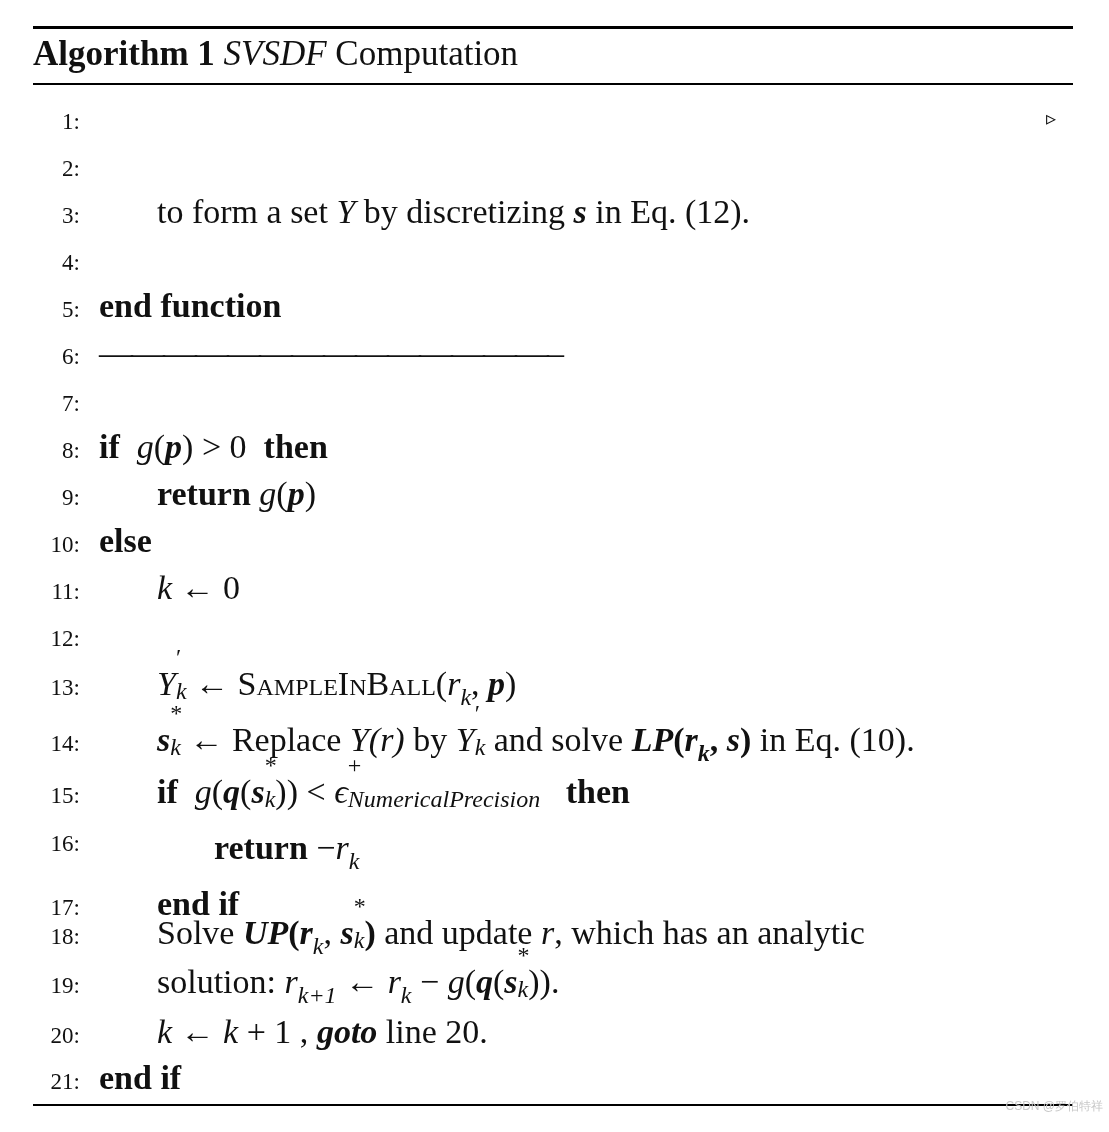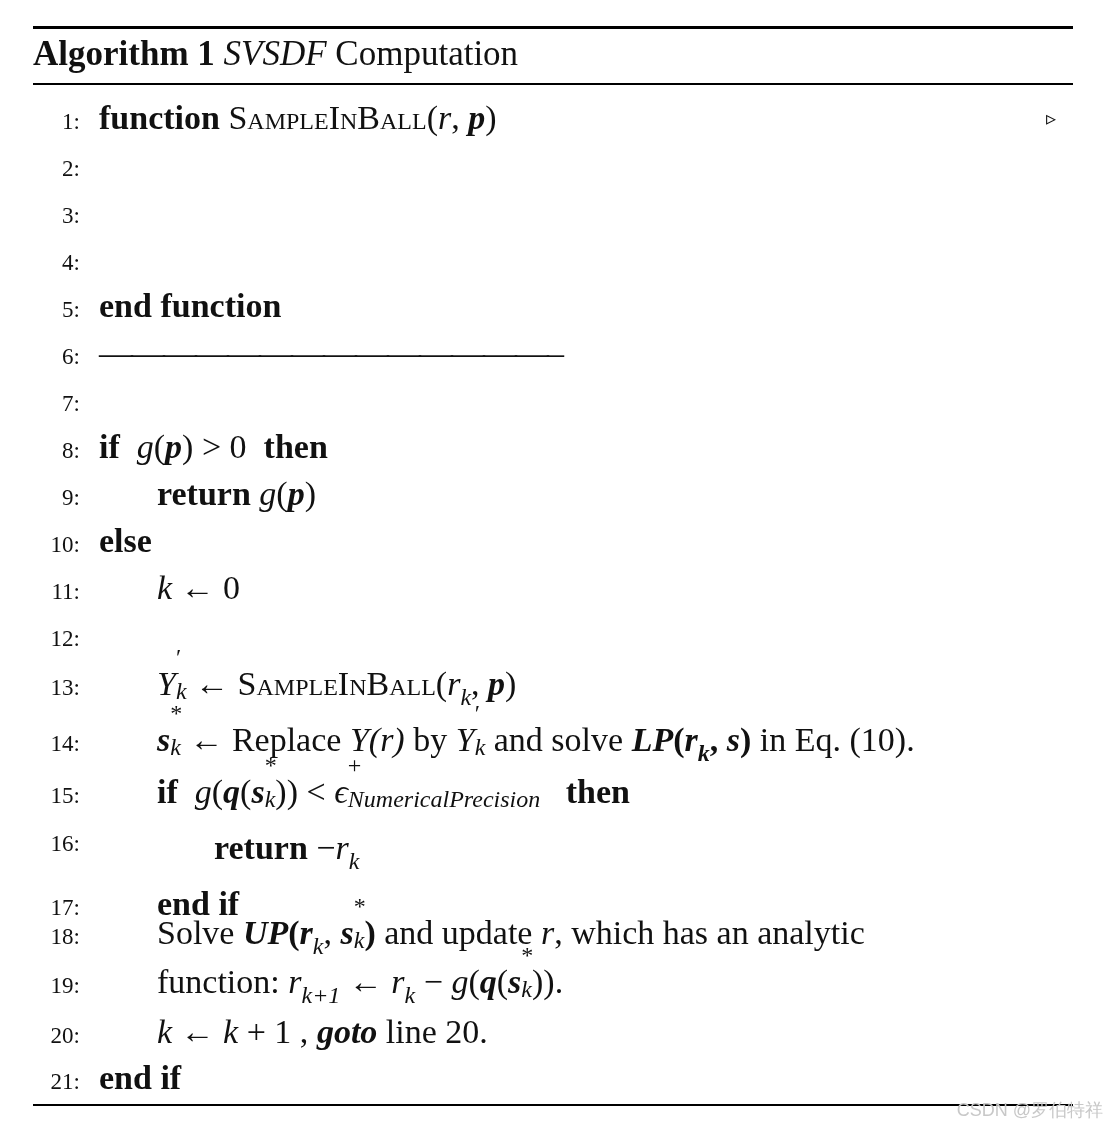--- a/index.html
+++ b/index.html
@@ -35,47 +35,47 @@
   sub, sup { font-size: 24px; line-height: 0; }
   sub { vertical-align: -10px; }
   .subsup { display: inline-block; position: relative; vertical-align: -4px; line-height: 1; }
   .subsup .s-up { position: absolute; left: 0; top: -16px; font-size: 24px; }
   .subsup .s-dn { display: inline-block; padding-top: 18px; font-size: 24px; }
   .comment {
     position: absolute; left: 1046px; top: 106px; font-size: 20px;
   }
   .watermark {
     position: absolute; right: 6px; top: 1098px; font-family: "Liberation Sans", "DejaVu Sans", sans-serif;
-    font-size: 18px; color: #c8c8c8;
+    font-size: 12px; color: #c8c8c8;
   }
 </style>
 </head>
 <body>
 
 <div class="rule top"></div>
 <div class="title">
   <span class="bold">Algorithm 1</span>
   <span class="it">SVSDF</span>
   <span>Computation</span>
 </div>
 <div class="rule mid"></div>
 
 <div class="comment">▹</div>
 
 <div class="line" style="top:94px">
   <span class="ln">1:</span>
-  <span class="code ind0"><b>function</b> <span class="sc">SampleInBall</span><span>(</span><i>r</i><span>, </span><span class="bi">p</span><span>)</span></span>
 </div>
 
 <div class="line" style="top:141px">
   <span class="ln">2:</span>
 </div>
 
 <div class="line" style="top:188px">
   <span class="ln">3:</span>
+  <span class="code ind1"><span>to form a set</span> <i>Y</i> <span>by discretizing</span> <span class="bi">s</span> <span>in Eq. (12).</span></span>
 </div>
 
 <div class="line" style="top:235px">
   <span class="ln">4:</span>
 </div>
 
 <div class="line" style="top:282px">
   <span class="ln">5:</span>
   <span class="code ind0"><b>end function</b></span>
 </div>
@@ -138,21 +138,21 @@
   <span class="code ind1"><b>end if</b></span>
 </div>
 
 <div class="line" style="top:909px">
   <span class="ln">18:</span>
   <span class="code ind1"><span>Solve</span> <span class="bi">UP</span><b>(</b><span class="bi">r</span><sub class="it">k</sub><span>, </span><span class="bi">s</span><span class="subsup"><span class="s-up">*</span><span class="s-dn it">k</span></span><b>)</b> <span>and update</span> <i>r</i><span>, which has an analytic</span></span>
 </div>
 
 <div class="line" style="top:958px">
   <span class="ln">19:</span>
-  <span class="code ind1"><span>function:</span> <i>r</i><sub class="it">k+1</sub><span> ← </span><i>r</i><sub class="it">k</sub><span> − </span><i>g</i><span>(</span><span class="bi">q</span><span>(</span><span class="bi">s</span><span class="subsup"><span class="s-up">*</span><span class="s-dn it">k</span></span><span>)).</span></span>
+  <span class="code ind1"><span>solution:</span> <i>r</i><sub class="it">k+1</sub><span> ← </span><i>r</i><sub class="it">k</sub><span> − </span><i>g</i><span>(</span><span class="bi">q</span><span>(</span><span class="bi">s</span><span class="subsup"><span class="s-up">*</span><span class="s-dn it">k</span></span><span>)).</span></span>
 </div>
 
 <div class="line" style="top:1008px">
   <span class="ln">20:</span>
   <span class="code ind1"><i>k</i><span> ← </span><i>k</i><span> + 1 , </span><span class="bi">goto</span><span> line 20.</span></span>
 </div>
 
 <div class="line" style="top:1054px">
   <span class="ln">21:</span>
   <span class="code ind0"><b>end if</b></span>

